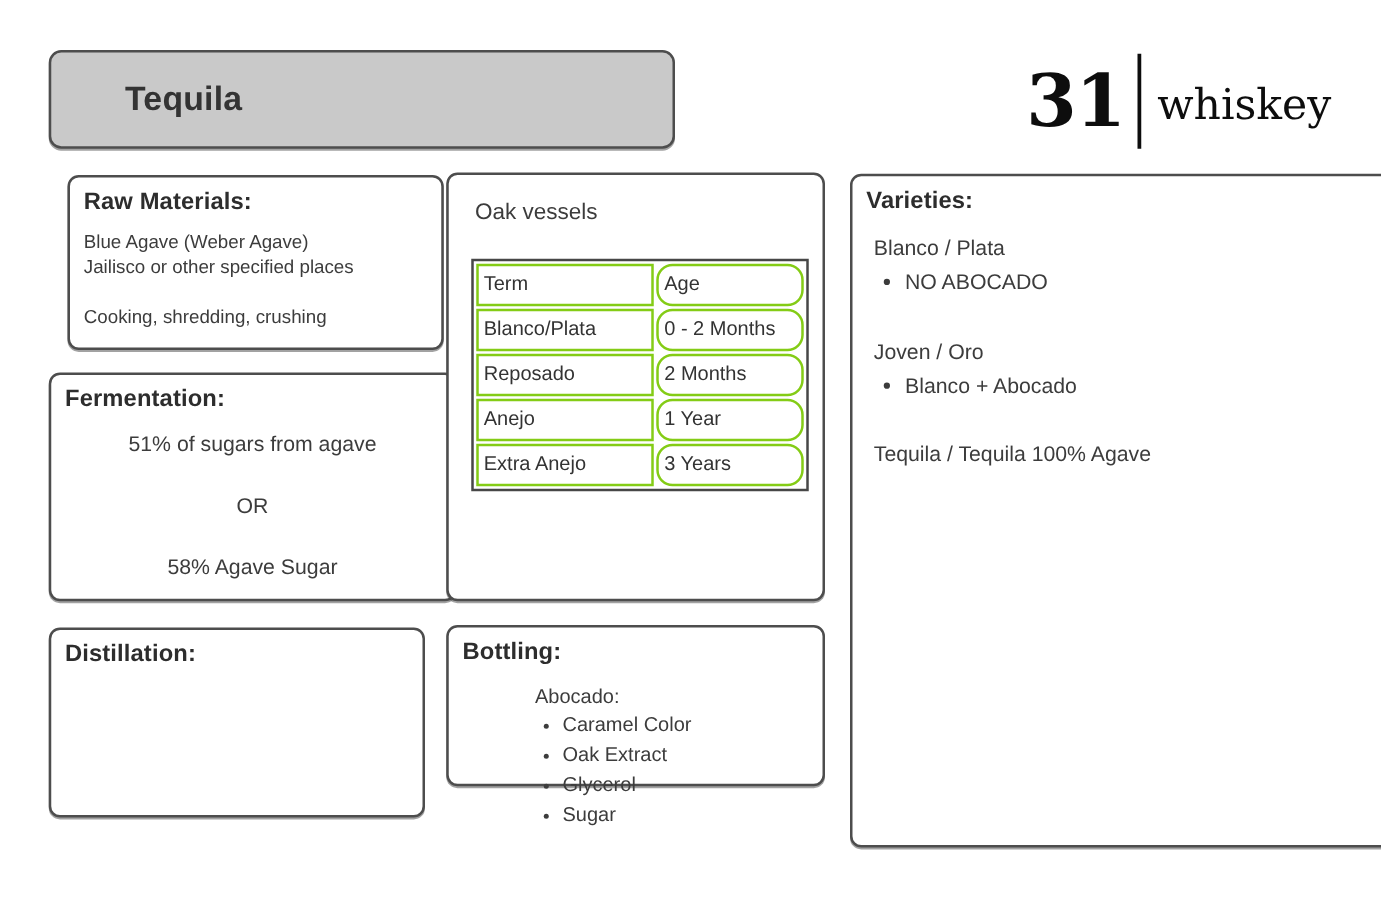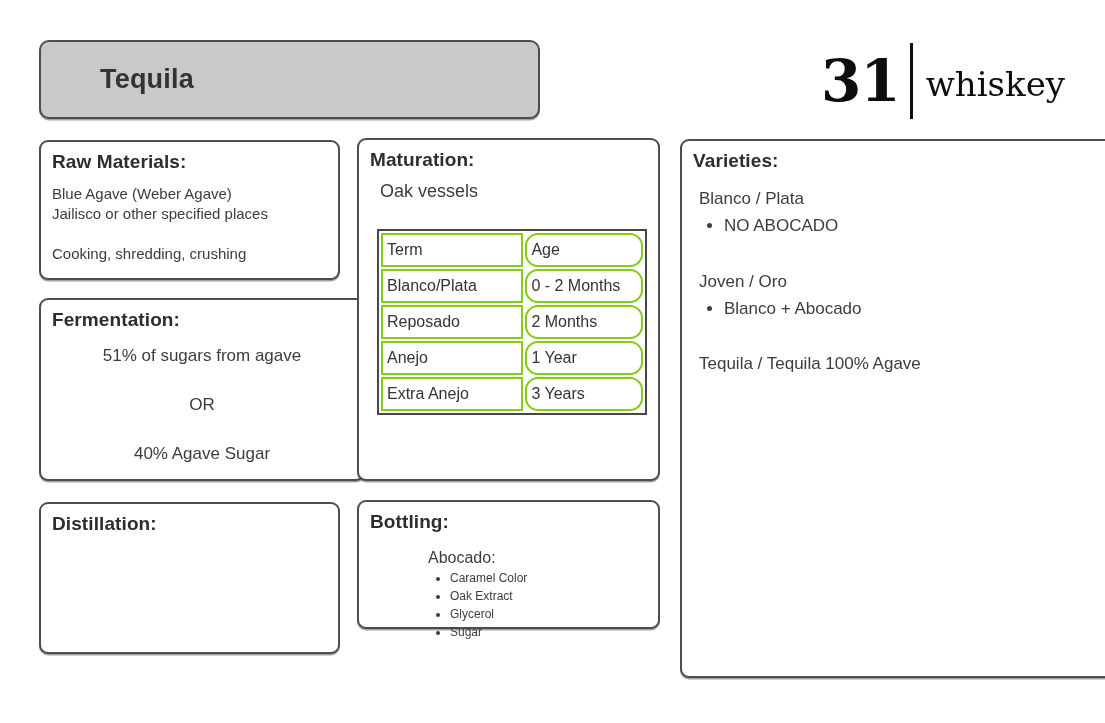--- a/index.html
+++ b/index.html
@@ -74,21 +74,21 @@
   }
   .card h2 {
     margin: 0;
     font-size: 19px;
     font-weight: bold;
     color: #2d2d2d;
     letter-spacing: 0.1px;
   }
 
   
-  .raw-materials { left: 39px;  top: 140px; width: 301px; height: 140px; }
+  .raw-materials { left: 54px;  top: 140px; width: 301px; height: 140px; }
   .fermentation  { left: 39px;  top: 298px; width: 326px; height: 183px; }
   .distillation  { left: 39px;  top: 502px; width: 301px; height: 152px; }
   .maturation    { left: 357px; top: 138px; width: 303px; height: 343px; }
   .bottling      { left: 357px; top: 500px; width: 303px; height: 129px; }
   .varieties     { left: 680px; top: 139px; width: 446px; height: 539px; }
 
   
   .rm-body { text-align: left; font-size: 15px; line-height: 1.35; margin-top: 11px; color: #3c3c3c; }
   .rm-gap  { height: 19px; }
 
@@ -117,21 +117,21 @@
     color: #333333;
   }
   table.mat-table th:first-child, table.mat-table td:first-child { width: 136px; }
   table.mat-table th:last-child,  table.mat-table td:last-child  { width: 113px; border-radius: 13px; }
 
   
   .bot-sub { font-size: 16px; margin: 16px 0 0 58px; color: #3c3c3c; }
   ul.bot-list {
     margin: 2px 0 0 58px;
     padding-left: 22px;
-    font-size: 12px;
+    font-size: 16px;
     line-height: 1.5;
     color: #3c3c3c;
   }
 
   
   .var-group { margin: 14px 0 0 6px; font-size: 17px; line-height: 1.55; color: #3c3c3c; }
   .var-group + .var-group { margin-top: 29px; }
   .var-group ul {
     margin: 1px 0 0 0;
     padding-left: 25px;
@@ -162,30 +162,29 @@
       <div class="rm-gap"></div>
       <div>Cooking, shredding, crushing</div>
     </div>
   </section>
 
   <section class="card fermentation">
     <h2>Fermentation:</h2>
     <div class="ferm-body">
       <div class="ferm-line1">51% of sugars from agave</div>
       <div class="ferm-line2">OR</div>
-      <div class="ferm-line3">40% Agave Sugar</div>
+      <div class="ferm-line3">58% Agave Sugar</div>
     </div>
   </section>
 
   <section class="card distillation">
     <h2>Distillation:</h2>
   </section>
 
   <section class="card maturation">
-    <h2>Maturation:</h2>
     <div class="mat-sub">Oak vessels</div>
     <table class="mat-table">
       <thead>
         <tr>
           <th>Term</th>
           <th>Age</th>
         </tr>
       </thead>
       <tbody>
         <tr>

